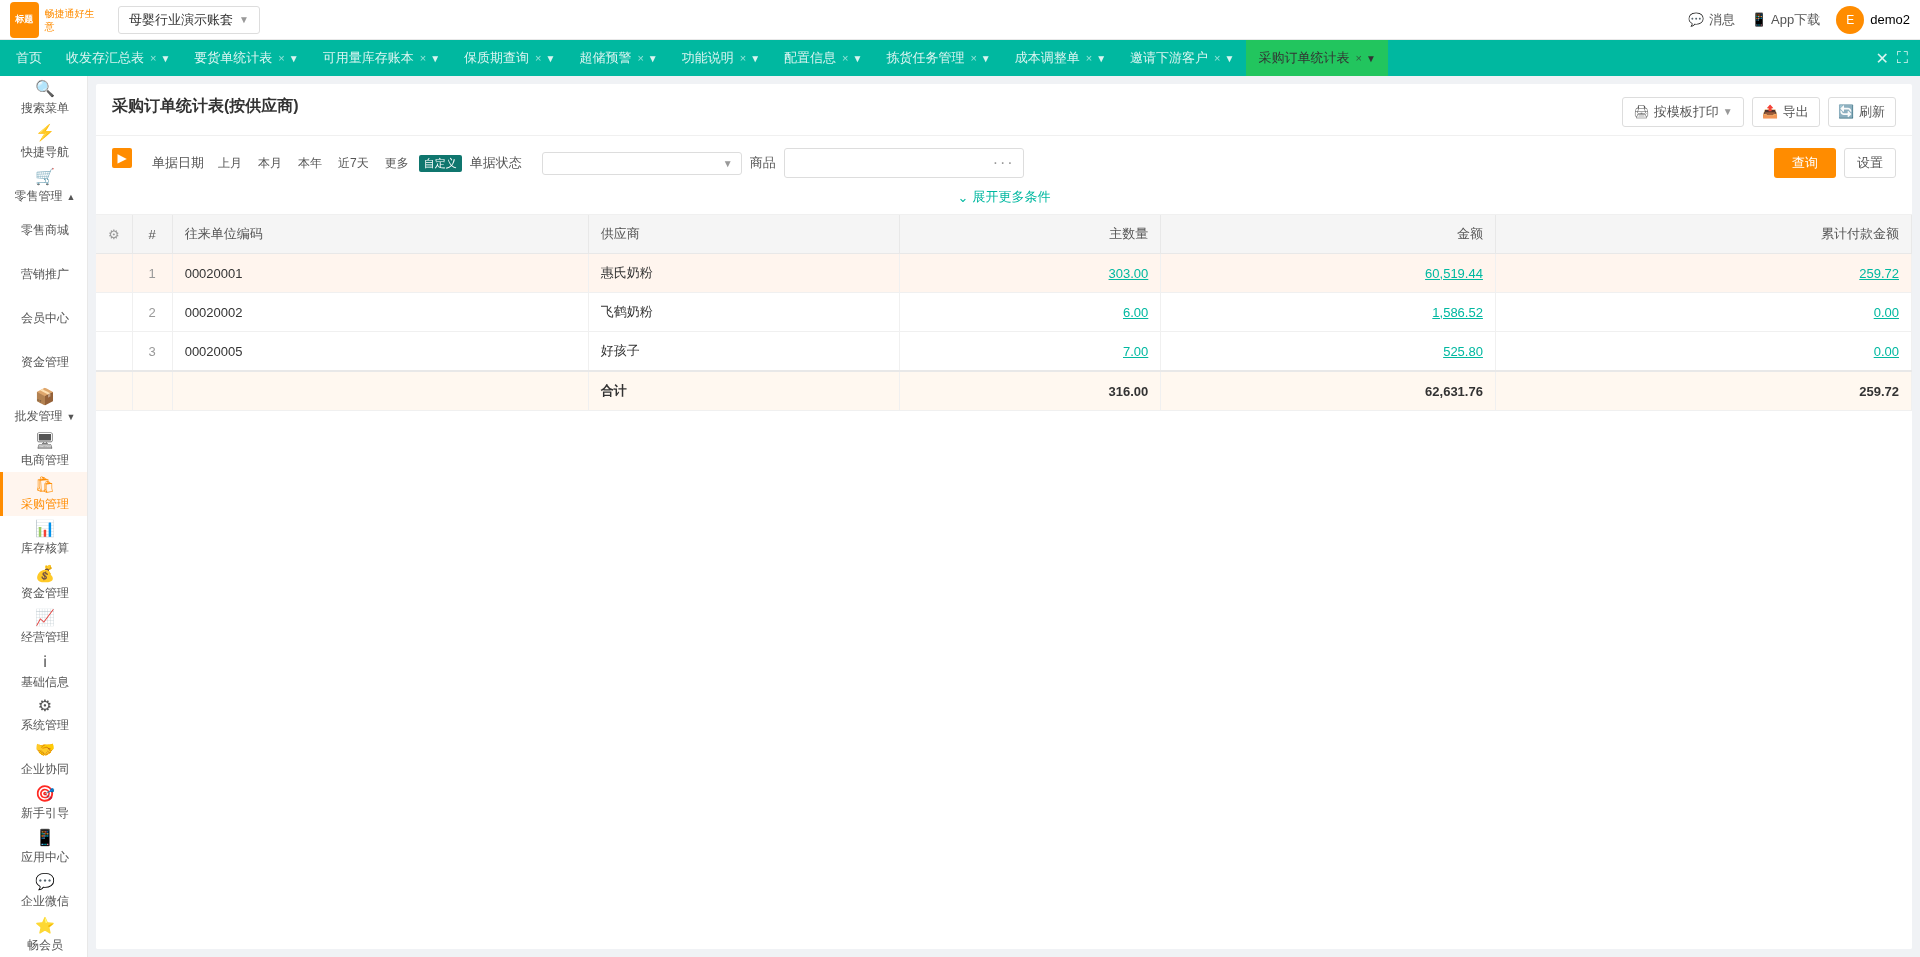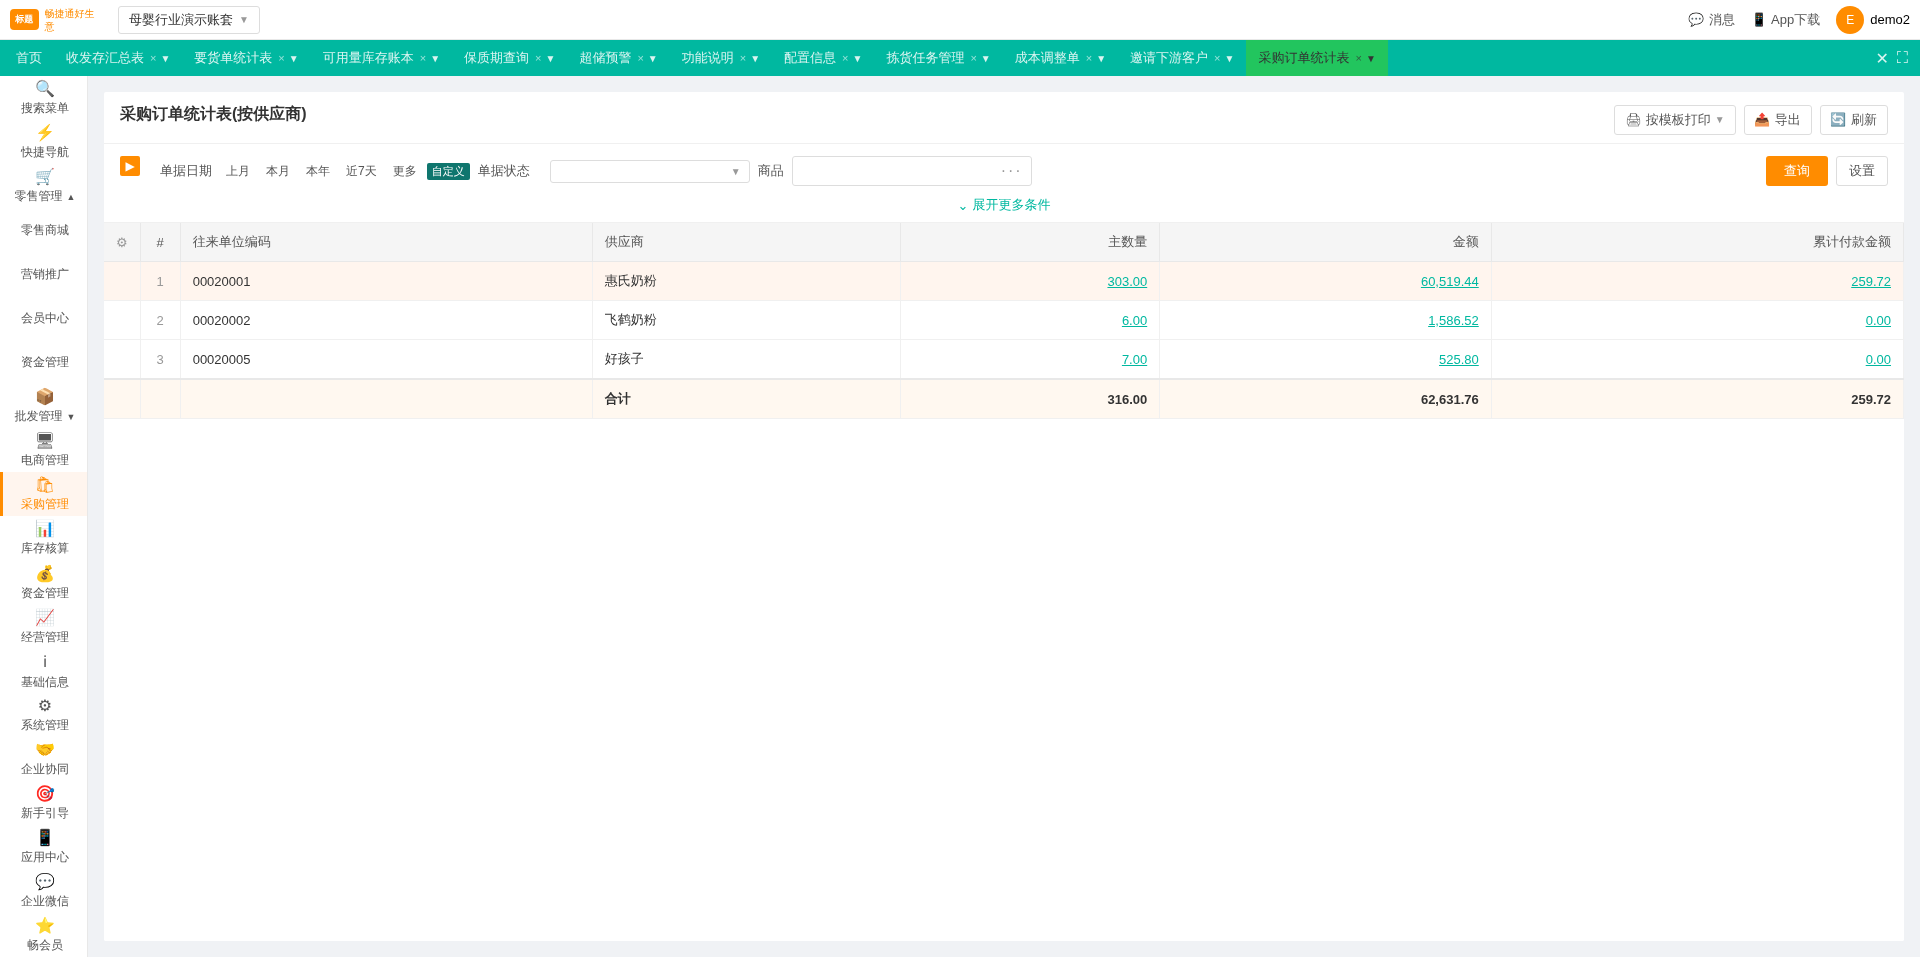--- a/index.html
+++ b/index.html
@@ -1,21 +1,21 @@
 <!DOCTYPE html>
 <html><head>
   <meta charset="utf-8">
   <style>
     * { box-sizing: border-box; margin: 0; padding: 0; }
     body { font-family: 'Microsoft YaHei', 'PingFang SC', sans-serif; font-size: 13px; background: #f5f5f5; display: flex; flex-direction: column; height: 957px; overflow: hidden; }
 
     
     #top-bar { height: 40px; background: #fff; display: flex; align-items: center; border-bottom: 1px solid #e8e8e8; padding: 0 10px; gap: 20px; }
     #logo-area { display: flex; align-items: center; gap: 6px; width: 88px; flex-shrink: 0; }
-    #logo-icon { width: 32px; height: 21px; background: #ff8c00; border-radius: 4px; display: flex; align-items: center; justify-content: center; color: #fff; font-size: 10px; font-weight: bold; }
+    #logo-icon { width: 32px; height: 36px; background: #ff8c00; border-radius: 4px; display: flex; align-items: center; justify-content: center; color: #fff; font-size: 10px; font-weight: bold; }
     #logo-text { font-size: 11px; color: #ff8c00; line-height: 1.2; }
     #dropdown-area { display: flex; align-items: center; gap: 4px; cursor: pointer; color: #333; font-size: 13px; border: 1px solid #ddd; border-radius: 3px; padding: 3px 8px; }
     #top-right { margin-left: auto; display: flex; align-items: center; gap: 16px; }
     .top-action { display: flex; align-items: center; gap: 4px; cursor: pointer; color: #555; font-size: 13px; }
     #avatar { width: 28px; height: 28px; border-radius: 50%; background: #ff8c00; display: flex; align-items: center; justify-content: center; color: #fff; font-size: 12px; }
 
     
     #nav-tabs { height: 36px; background: #00b8a0; display: flex; align-items: center; padding: 0 4px; overflow: hidden; }
     .nav-tab { height: 49px; display: flex; align-items: center; padding: 0 12px; color: rgba(255,255,255,0.85); font-size: 13px; cursor: pointer; white-space: nowrap; position: relative; gap: 4px; }
     .nav-tab.active { background: #22c55e; color: #333; border-radius: 4px 4px 0 0; }
@@ -59,21 +59,21 @@
     .link-text { color: #00b8a0; text-decoration: underline; cursor: pointer; }
     .col-center { text-align: center; }
     .col-right { text-align: right; }
     th.col-check { width: 36px; text-align: center; }
     th.col-num { width: 40px; text-align: center; }
     .settings-icon { color: #999; cursor: pointer; }
 
     
     #table-footer { background: #fff8f0; border-top: 2px solid #e8e8e8; }
     #table-footer td { font-weight: bold; color: #333; padding: 10px 12px; border-right: 1px solid #f0f0f0; }
-    #white-content { flex: 1; display: flex; flex-direction: column; overflow: hidden; background: #fff; margin: 16px; border-radius: 2px; }
+    #white-content { flex: 1; display: flex; flex-direction: column; overflow: hidden; background: #fff; margin: 8px; border-radius: 2px; }
 
     .expand-toggle { display: flex; align-items: center; justify-content: center; width: 20px; height: 20px; background: #ff8c00; color: #fff; border-radius: 2px; cursor: pointer; font-size: 12px; flex-shrink: 0; margin-right: 8px; }
 
     #filter-section { padding: 12px 16px 8px 16px; border-bottom: 1px solid #f0f0f0; }
     #filter-row { display: flex; align-items: flex-start; gap: 12px; }
     #filter-left { display: flex; flex-direction: column; gap: 6px; flex: 1; }
     #filter-line1 { display: flex; align-items: center; gap: 8px; }
     #filter-line2 { display: flex; align-items: center; justify-content: center; }
 
     .select-box { border: 1px solid #ddd; border-radius: 3px; padding: 5px 8px; display: flex; align-items: center; gap: 4px; cursor: pointer; background: #fff; min-width: 160px; justify-content: space-between; }

